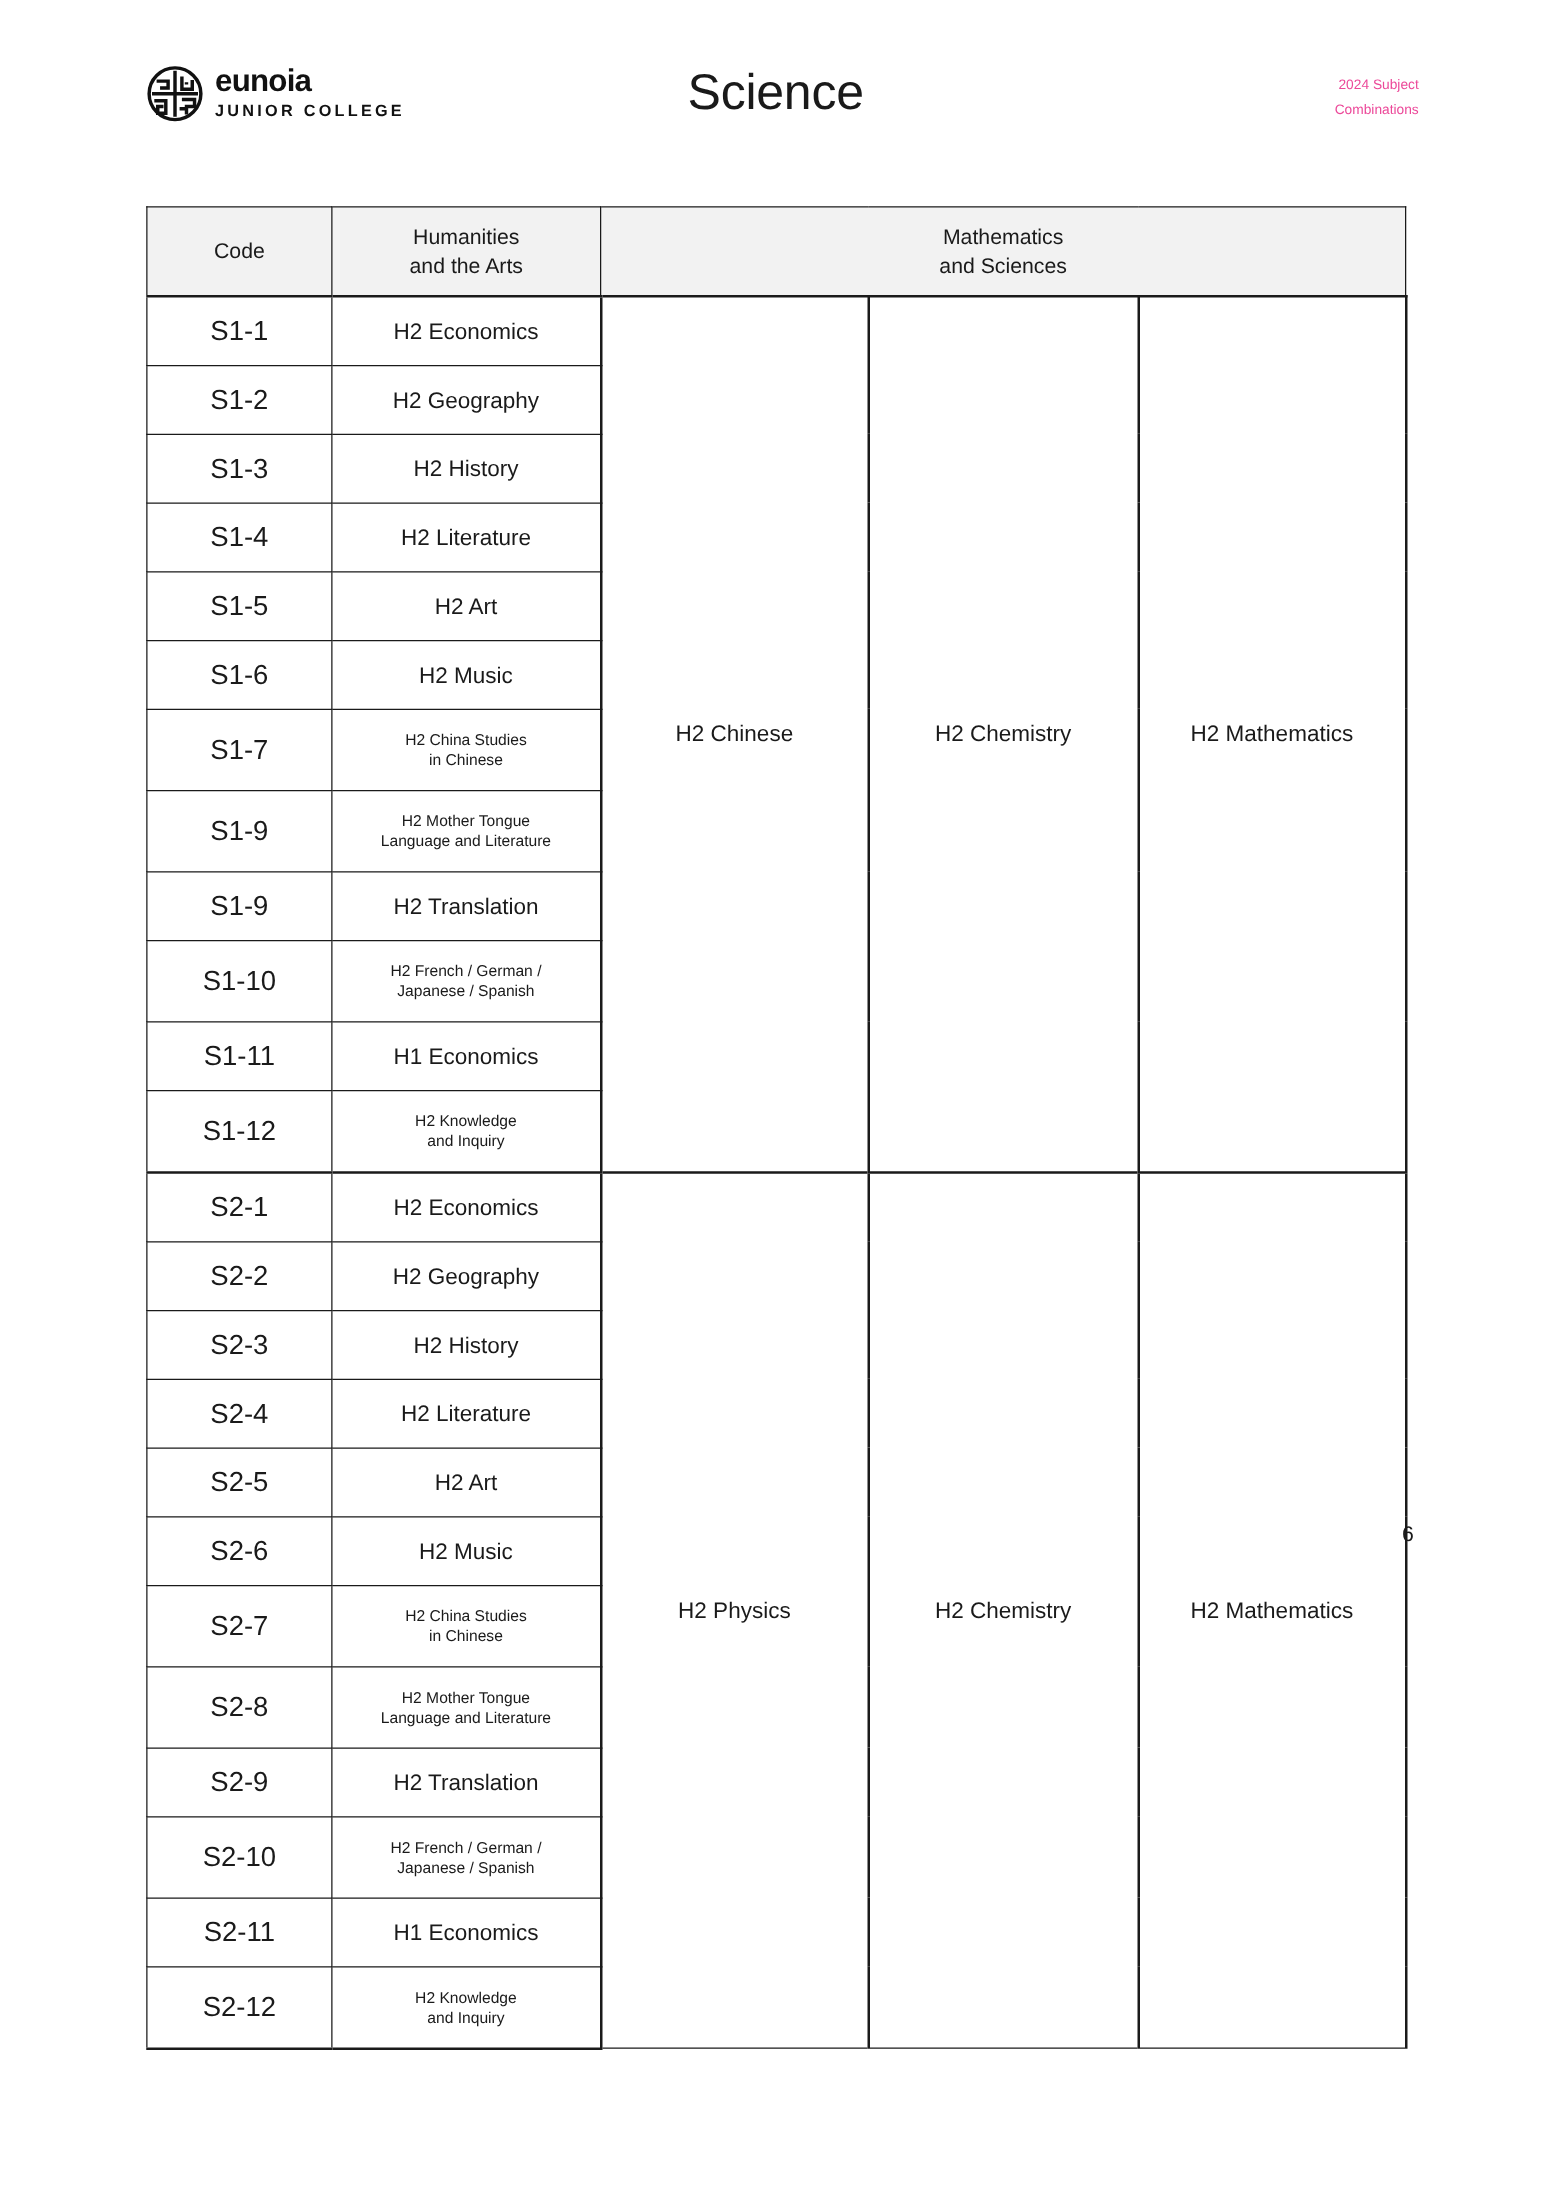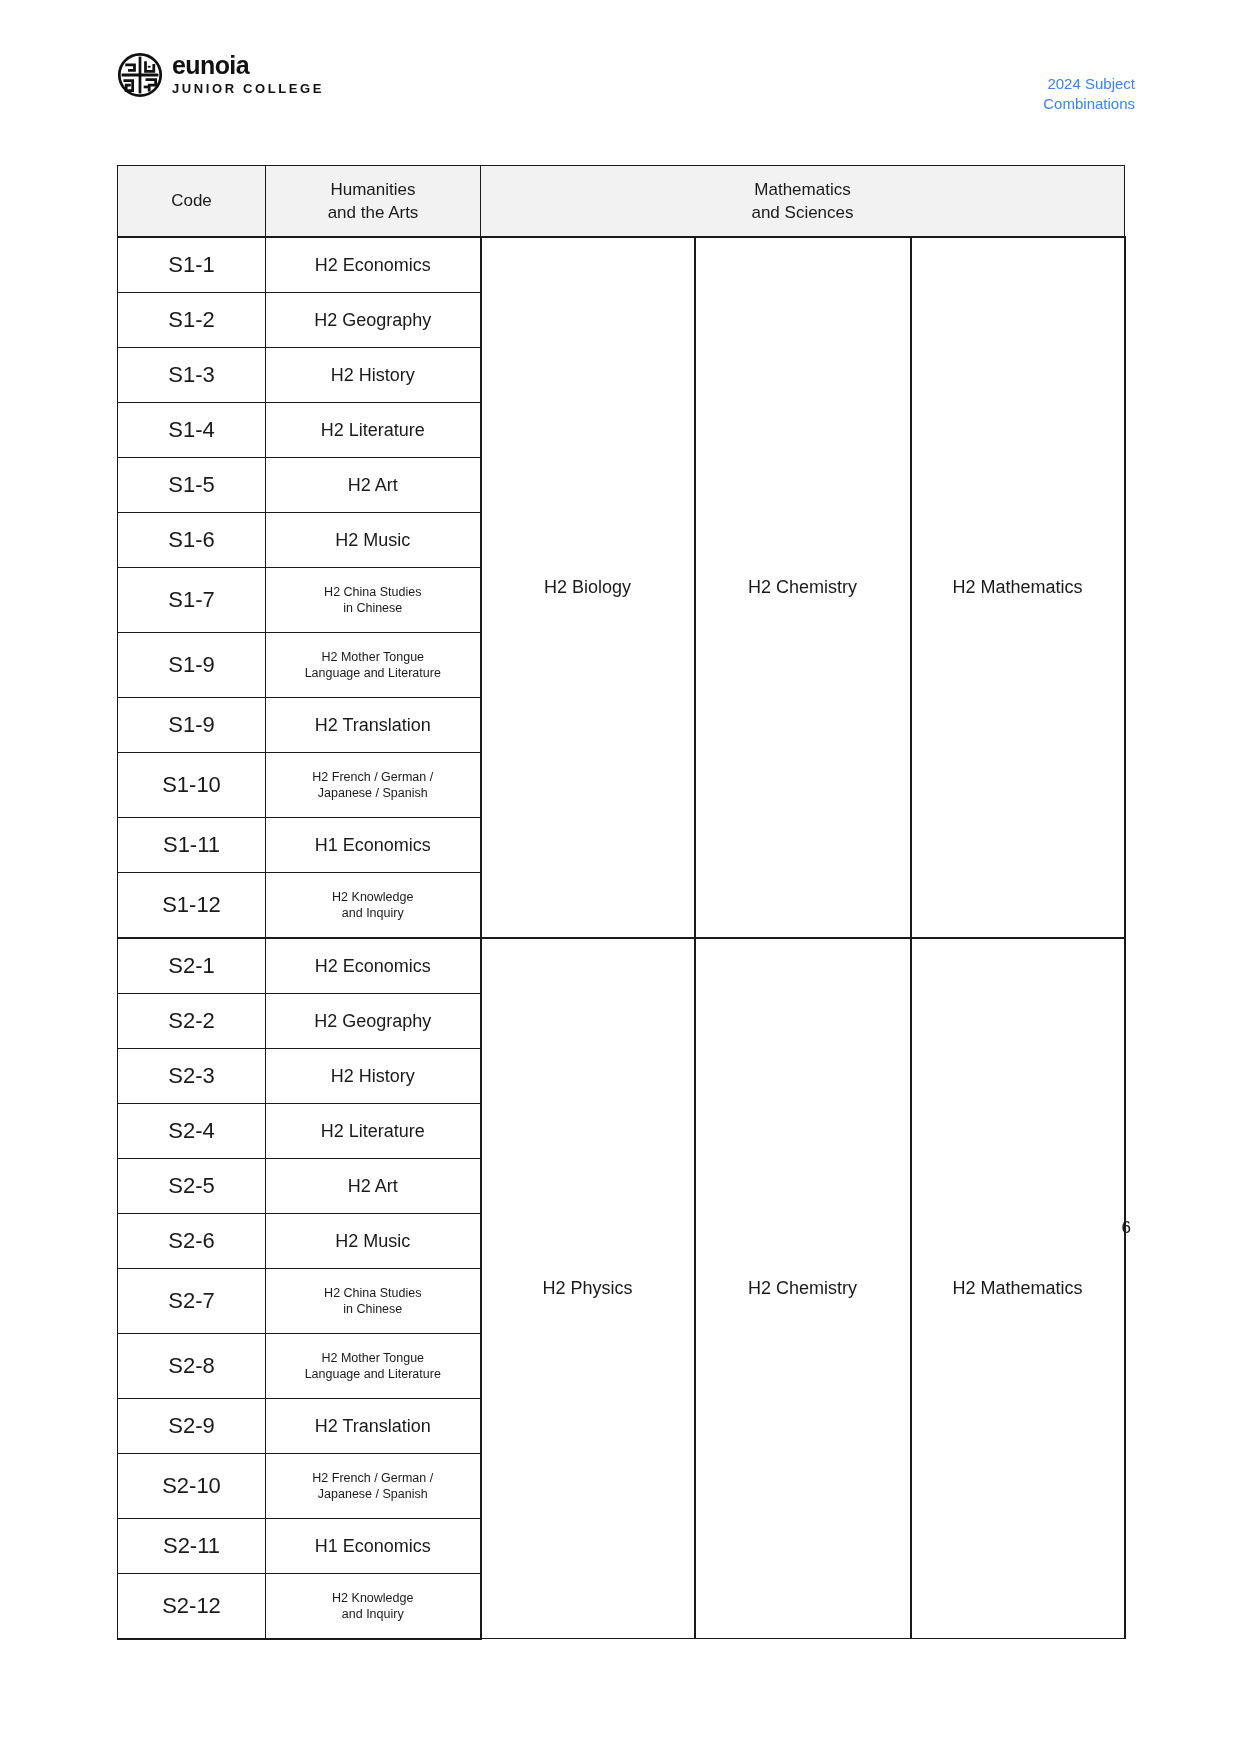--- a/index.html
+++ b/index.html
@@ -77,26 +77,26 @@
     font-size: 40px;
     font-weight: 400;
     letter-spacing: -0.2px;
     line-height: 56px;
     color: #1a1a1a;
   }
 
   .header-right {
     position: absolute;
     right: 106px;
-    top: 28px;
+    top: 12px;
     width: 240px;
     text-align: right;
-    font-size: 15px;
+    font-size: 11px;
     line-height: 20px;
-    color: #3b82f6;
+    color: #ec4899;
   }
   .header-right span { display: block; }
 
   
   .combo-table {
     position: absolute;
     left: 117px;
     top: 133px;
     width: 1007px;
     border-collapse: collapse;
@@ -195,20 +195,21 @@
             <path d="M58 76 L70 76"></path>
           </g>
         </svg>
       </span>
       <span class="brand-words">
         <span class="brand-name">eunoia</span>
         <span class="brand-sub">JUNIOR COLLEGE</span>
       </span>
     </div>
 
+    <div class="doc-title">Science</div>
 
     <div class="header-right">
       <span>2024 Subject</span>
       <span>Combinations</span>
     </div>
   </div>
 
   <table class="combo-table">
     <colgroup>
       <col class="c-code">
@@ -227,21 +228,21 @@
         <th colspan="3">
           <span class="two-line">Mathematics</span>
           <span class="two-line">and Sciences</span>
         </th>
       </tr>
     </thead>
     <tbody id="table-body">
         <tr class="sect-top">
           <td class="code-cell">S1-1</td>
           <td class="subject-cell">H2 Economics</td>
-          <td class="science-cell" rowspan="12">H2 Biology</td>
+          <td class="science-cell" rowspan="12">H2 Chinese</td>
           <td class="science-cell" rowspan="12">H2 Chemistry</td>
           <td class="science-cell" rowspan="12">H2 Mathematics</td>
         </tr>
         <tr>
           <td class="code-cell">S1-2</td>
           <td class="subject-cell">H2 Geography</td>
         </tr>
         <tr>
           <td class="code-cell">S1-3</td>
           <td class="subject-cell">H2 History</td>

